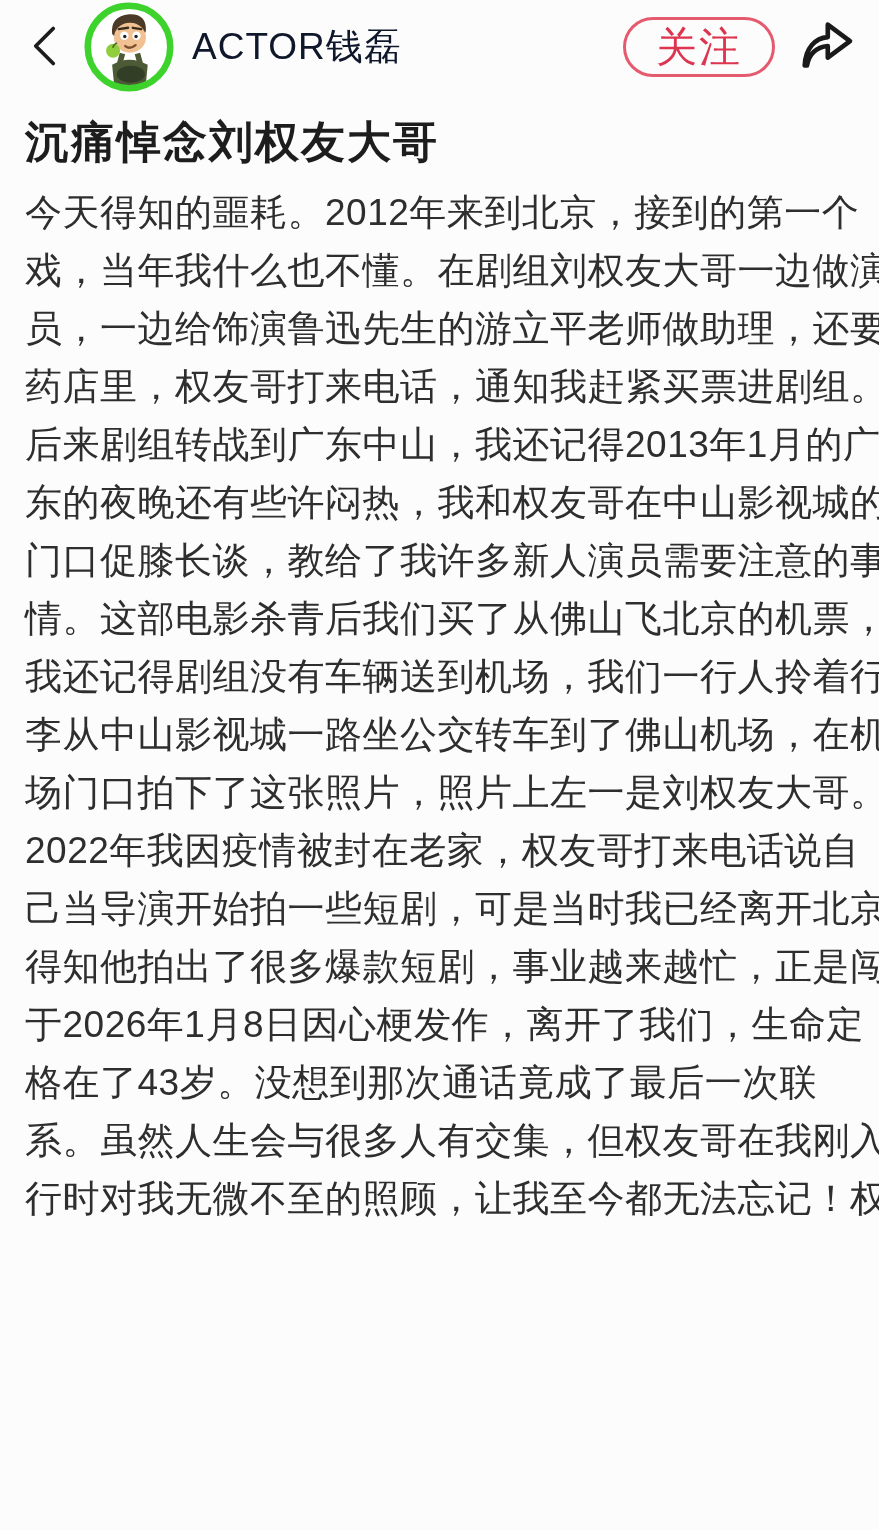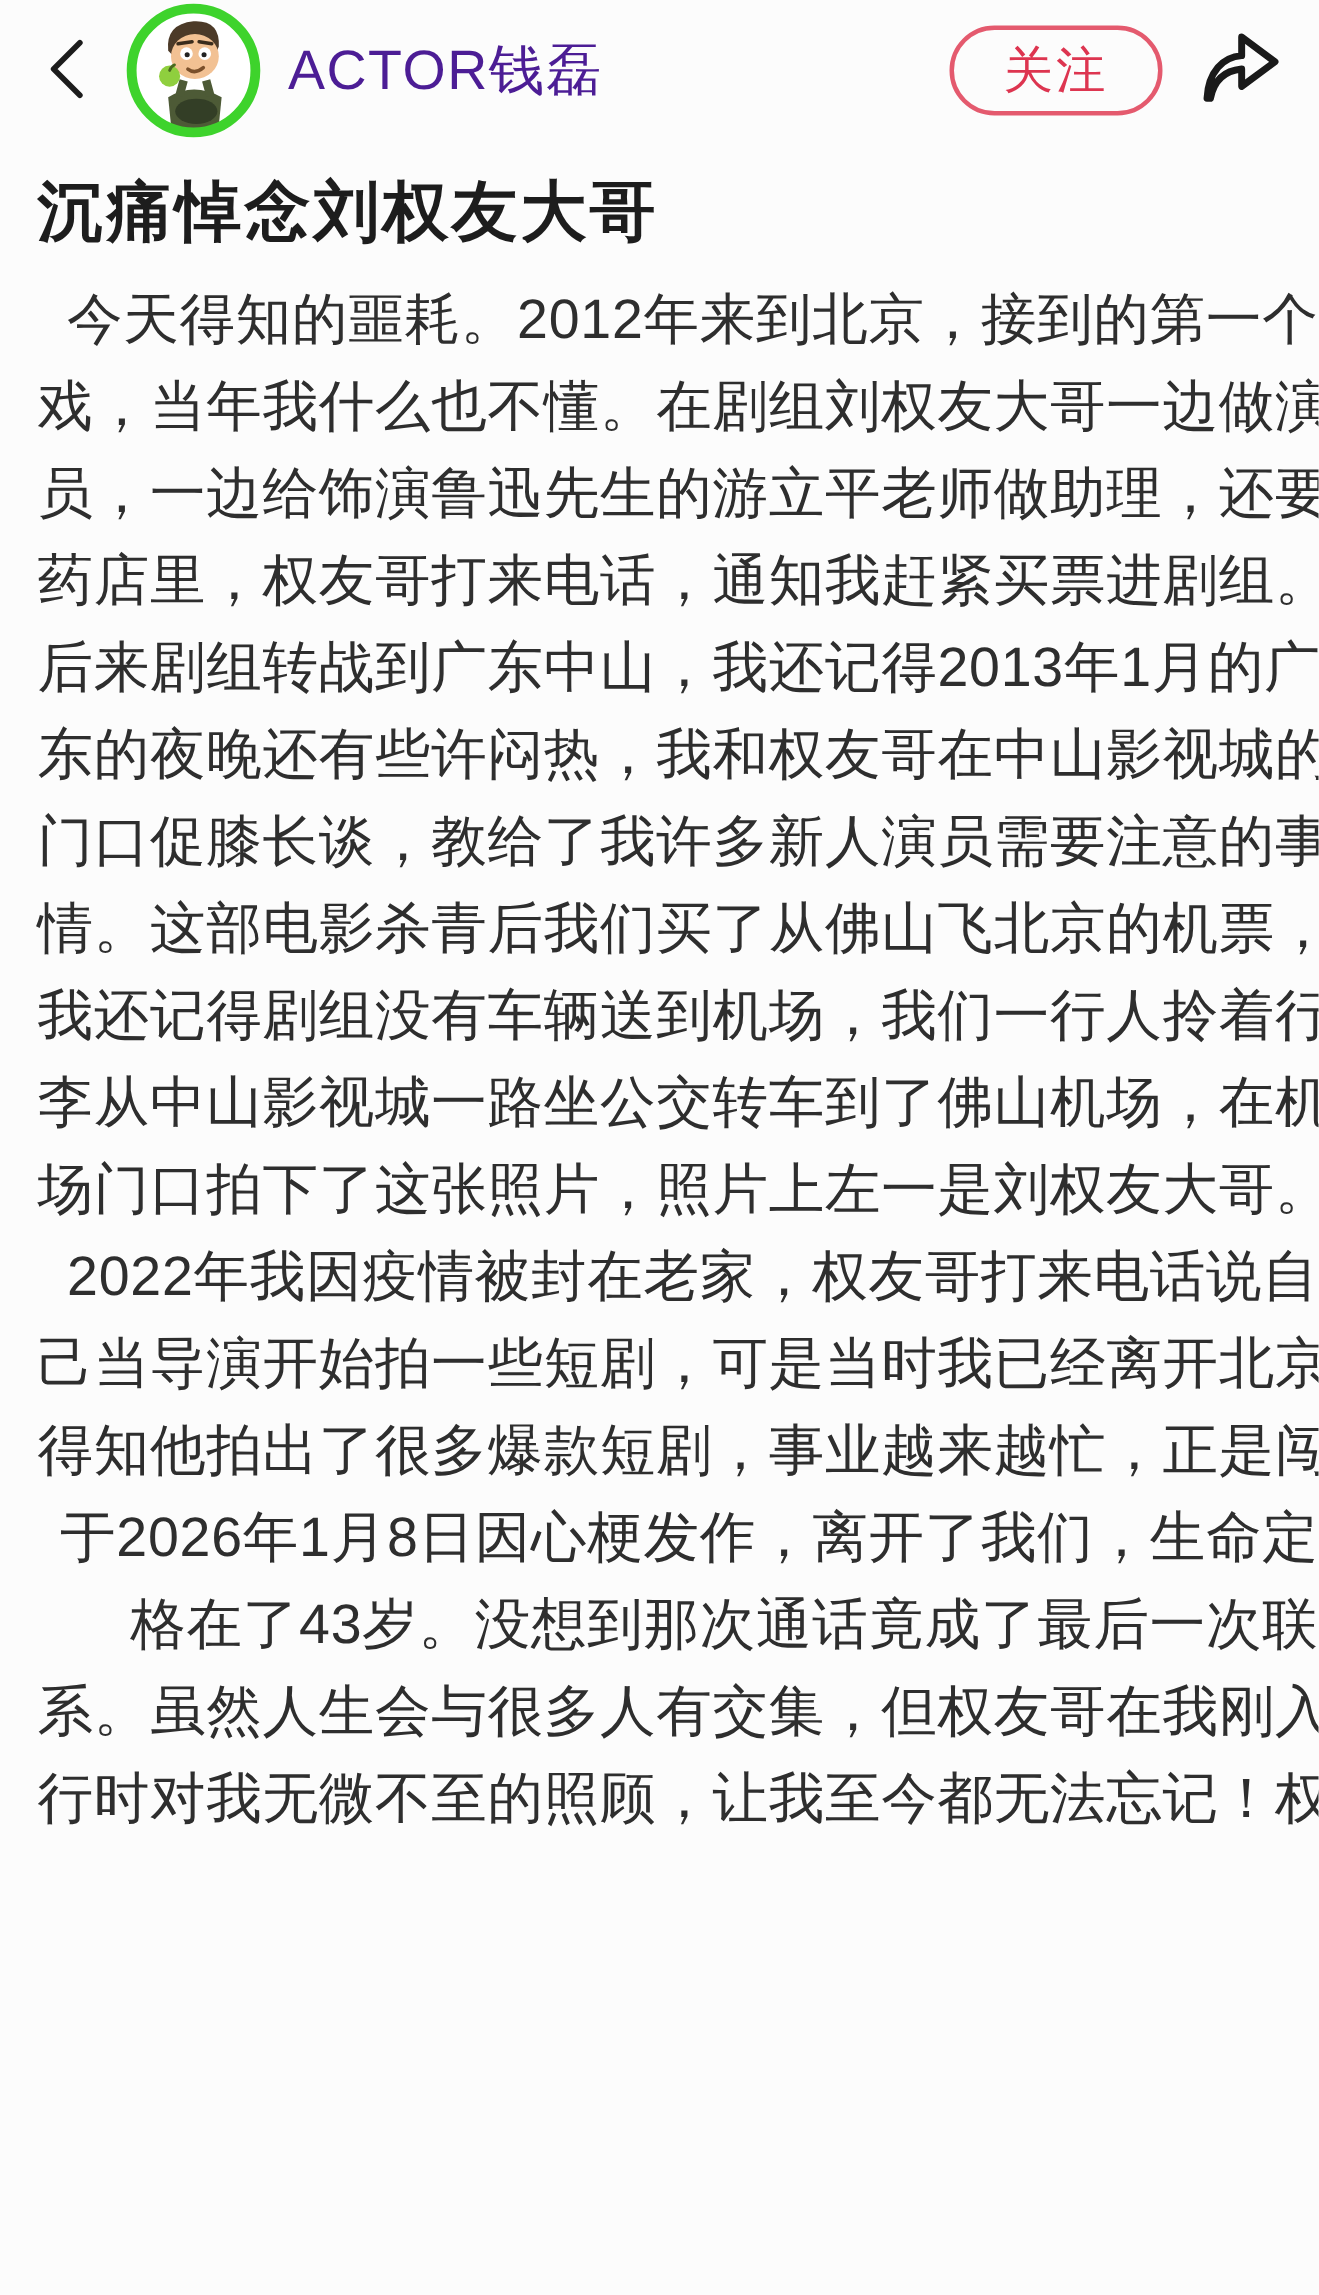--- a/index.html
+++ b/index.html
@@ -23,33 +23,33 @@
   }
   .avatar-wrap {
     margin-left:10px;
     width:90px; height:90px;
     border-radius:50%;
     flex:0 0 auto;
   }
   .user-name {
     margin-left:18px;
     font-size:37px;
-    color:#4c1d95;
+    color:#0f172a;
     letter-spacing:1px;
     white-space:nowrap;
   }
   .follow-btn {
     margin-left:auto;
     min-width:142px; height:60px;
     padding:0 30px;
     border:3px solid #e45a6e;
     border-radius:32px;
     background:transparent;
     color:#dd3550;
-    font-size:33px;
+    font-size:41px;
     letter-spacing:2px;
     display:flex; align-items:center; justify-content:center;
     cursor:pointer;
     font-family:"Liberation Sans", sans-serif;
   }
   .share-btn {
     margin:0 20px 0 18px;
     width:66px; height:66px;
     display:flex; align-items:center; justify-content:center;
     background:none; border:none; cursor:pointer;
@@ -57,21 +57,20 @@
   .post-title {
     margin:20px 25px 0 25px;
     font-size:44px;
     line-height:56px;
     font-weight:700;
     color:#1d1d1d;
     letter-spacing:2px;
   }
   .post-body {
     margin:14px 0 0 25px;
-    text-align:right;
   }
   .body-line {
     font-size:37px;
     line-height:58px;
     height:58px;
     white-space:nowrap;
     color:#2e2e2e;
     letter-spacing:0.5px;
   }
 </style>

